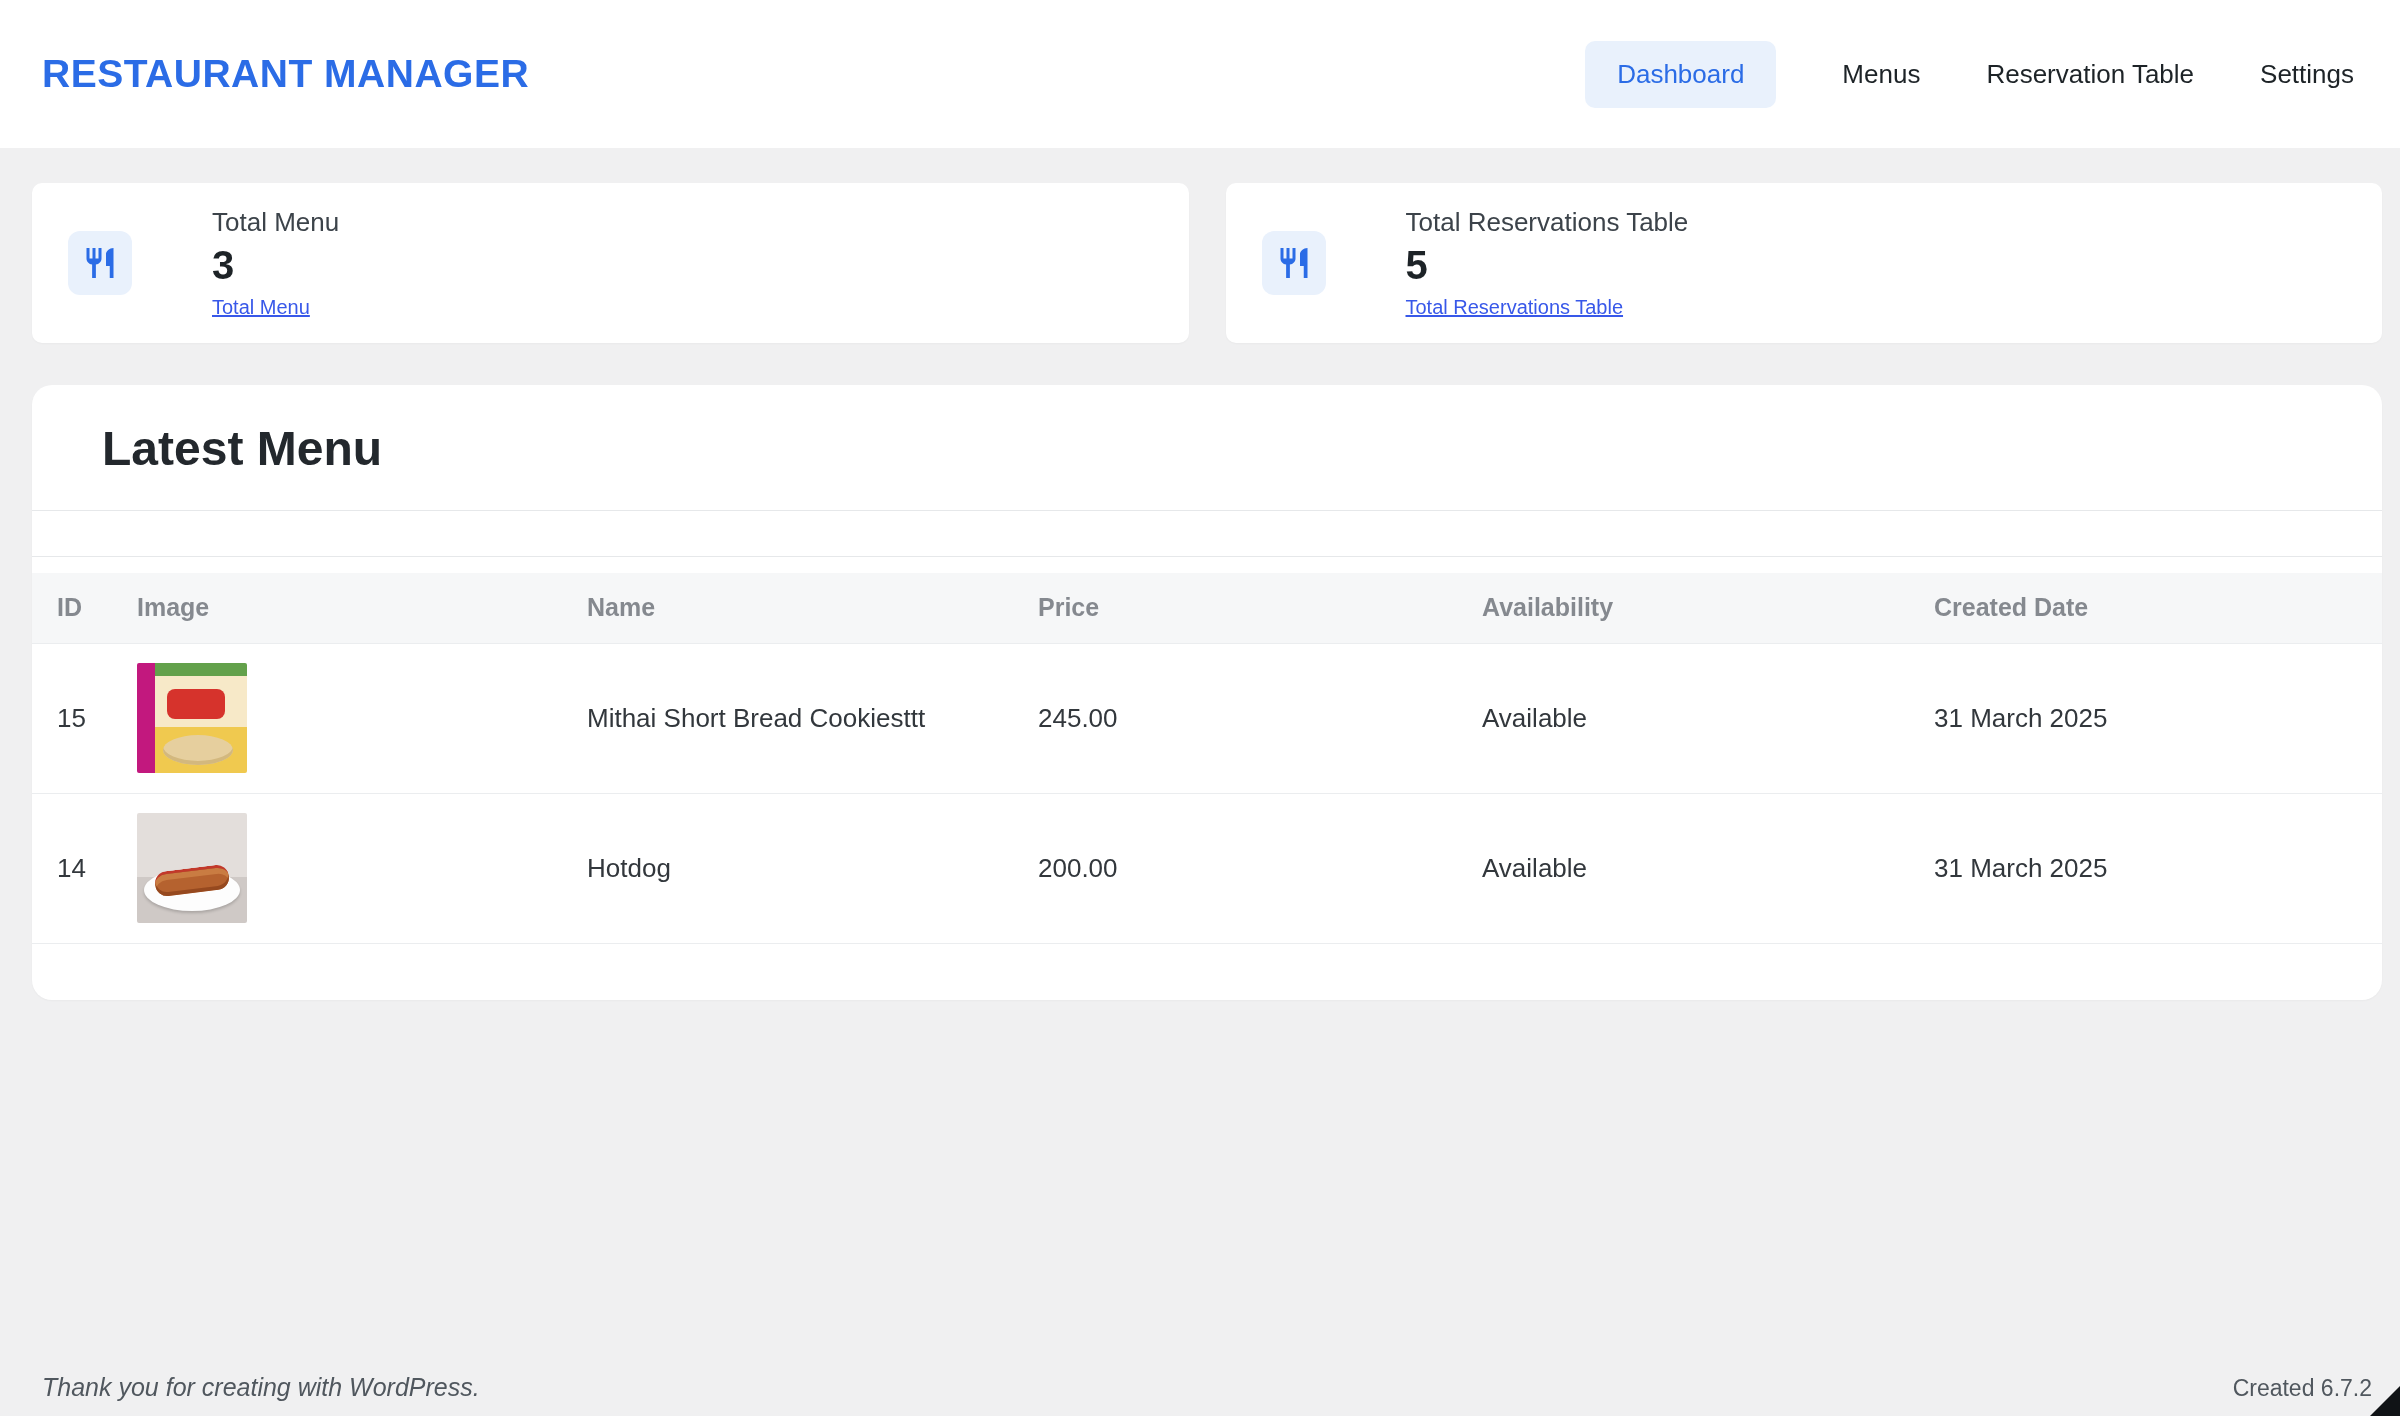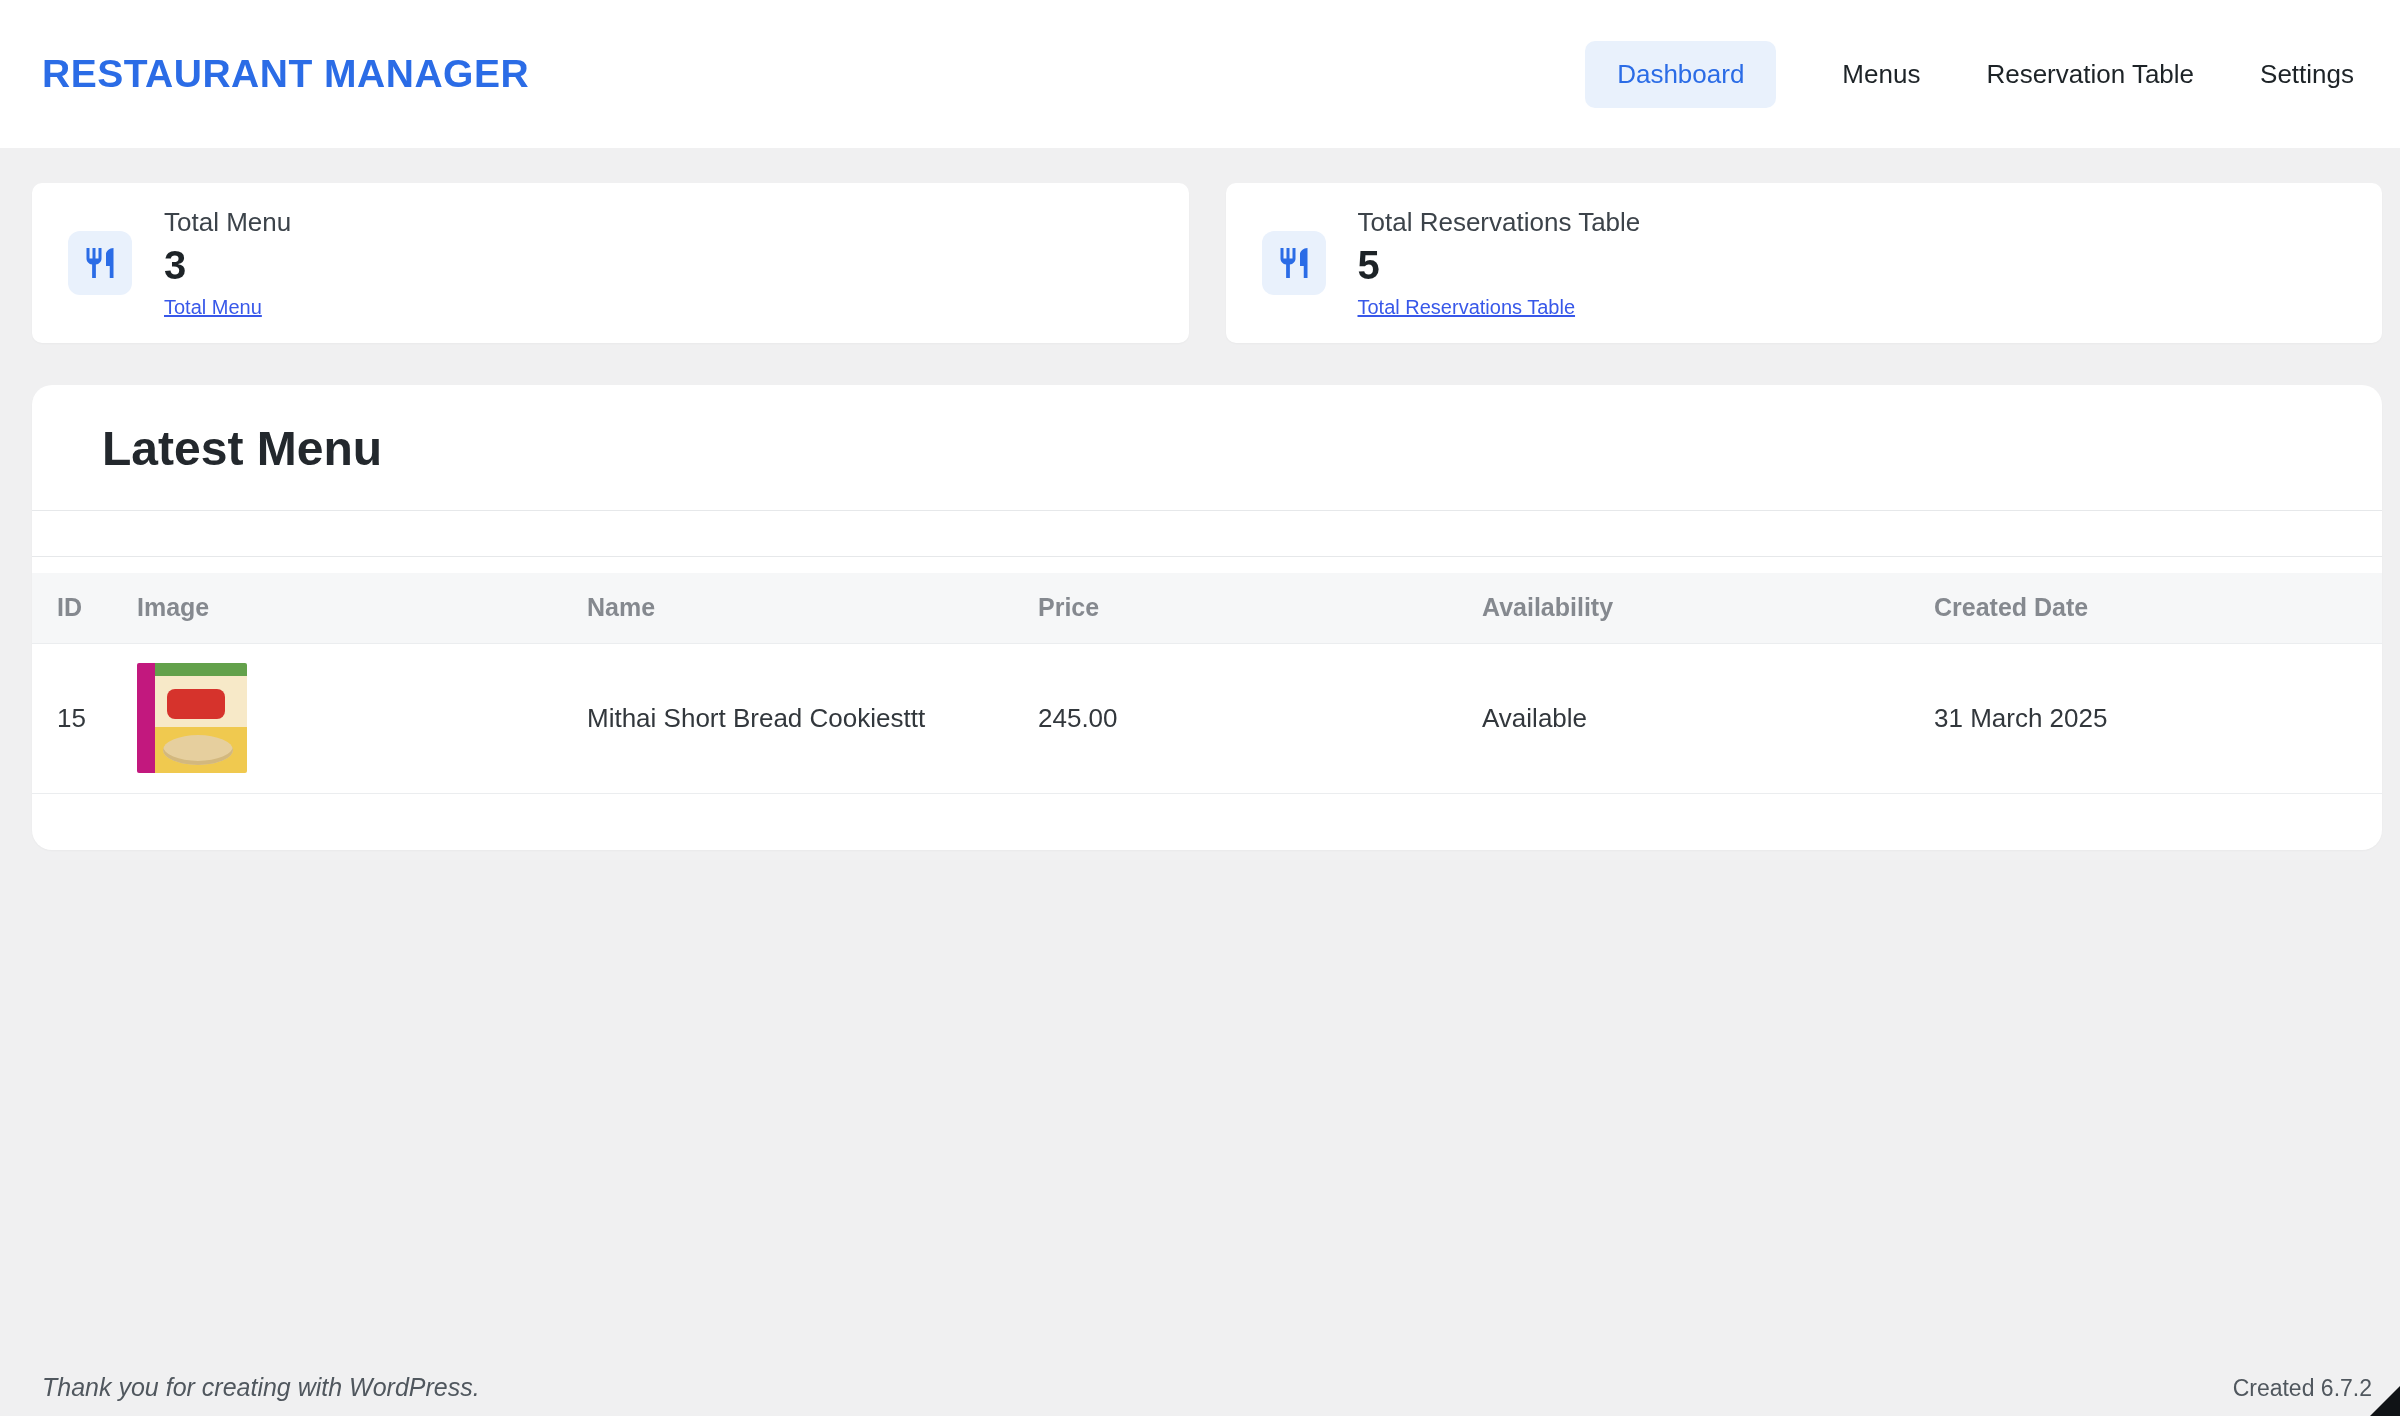--- a/index.html
+++ b/index.html
@@ -41,20 +41,21 @@
   }
 
   
   .main{padding:35px 18px 0 32px;flex:0 0 auto;}
 
   .stat-row{display:flex;gap:37px;}
   .stat-card{
     flex:1 1 0;height:160px;background:var(--card);border-radius:10px;
     display:flex;align-items:center;padding-left:36px;
     box-shadow:0 1px 2px rgba(0,0,0,.03);
+    gap:48px;
   }
   .stat-icon{
     width:64px;height:64px;border-radius:12px;background:var(--accent-bg);
     display:flex;align-items:center;justify-content:center;color:var(--accent);
     flex:0 0 auto;
   }
   .stat-icon svg{width:36px;height:36px;fill:currentColor;}
   .stat-body{margin-left:32px;display:flex;flex-direction:column;}
   .stat-title{font-size:26px;color:var(--text);}
   .stat-value{font-size:40px;font-weight:700;color:var(--text-dark);line-height:1.15;margin-top:4px;}
@@ -205,20 +206,30 @@
         <tr>
           <td>15</td>
           <td>
             <span class="thumb thumb-cookies" title="cookies-box-photo"></span>
           </td>
           <td>Mithai Short Bread Cookiesttt</td>
           <td>245.00</td>
           <td>Available</td>
           <td>31 March 2025</td>
         </tr>
+        <tr>
+          <td>14</td>
+          <td>
+            <span class="thumb thumb-hotdog" title="hotdog-plate-photo"></span>
+          </td>
+          <td>Hotdog</td>
+          <td>200.00</td>
+          <td>Available</td>
+          <td>31 March 2025</td>
+        </tr>
       </tbody>
     </table>
   </div>
 
 </div>
 
 <div class="footer">
   <div class="footer-left">Thank you for creating with WordPress.</div>
   <div class="footer-right">Created 6.7.2</div>
 </div>

